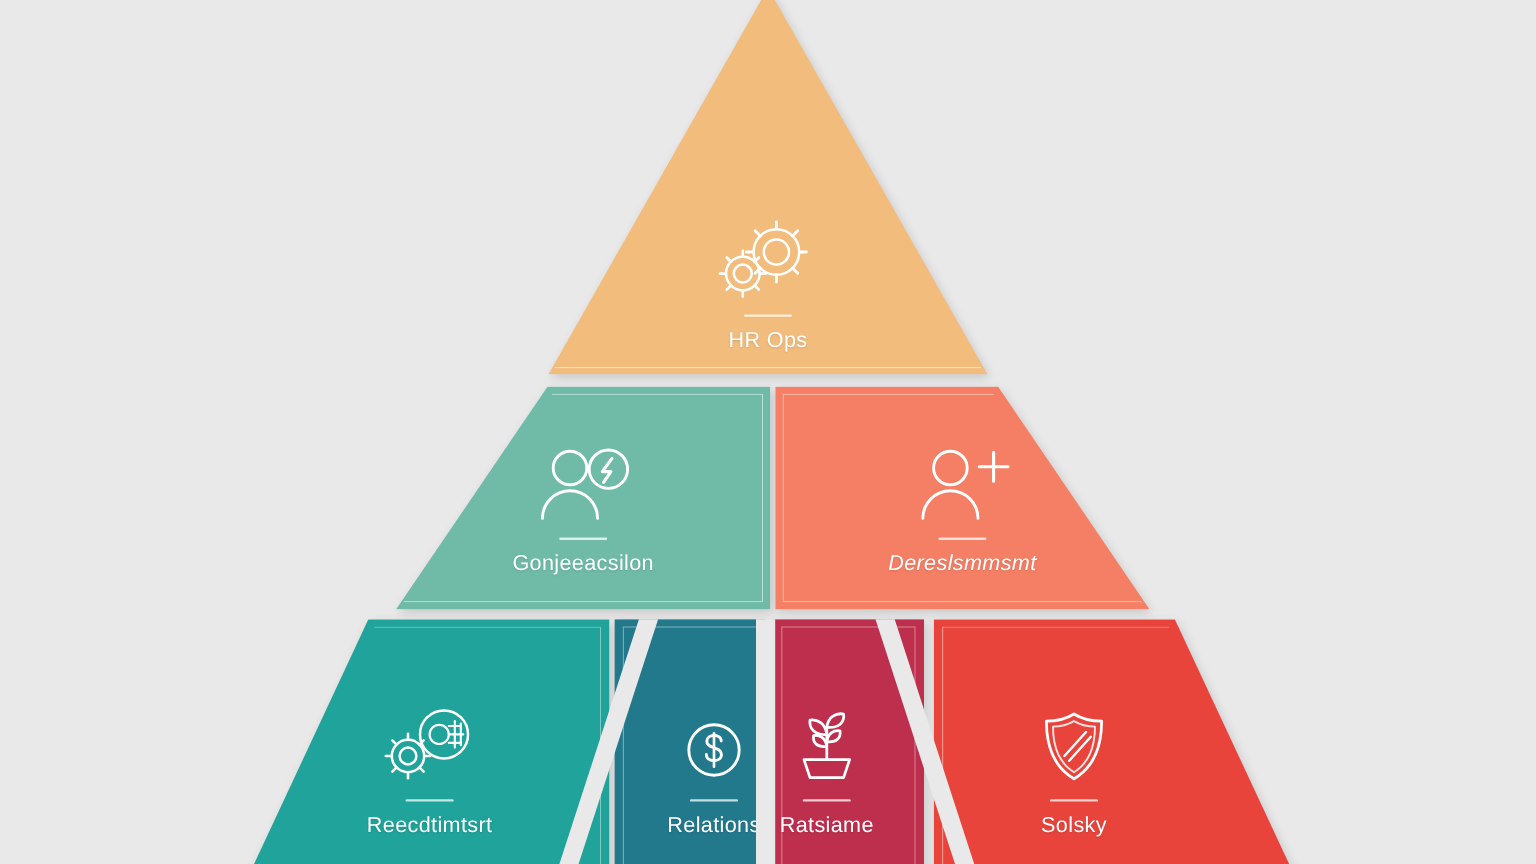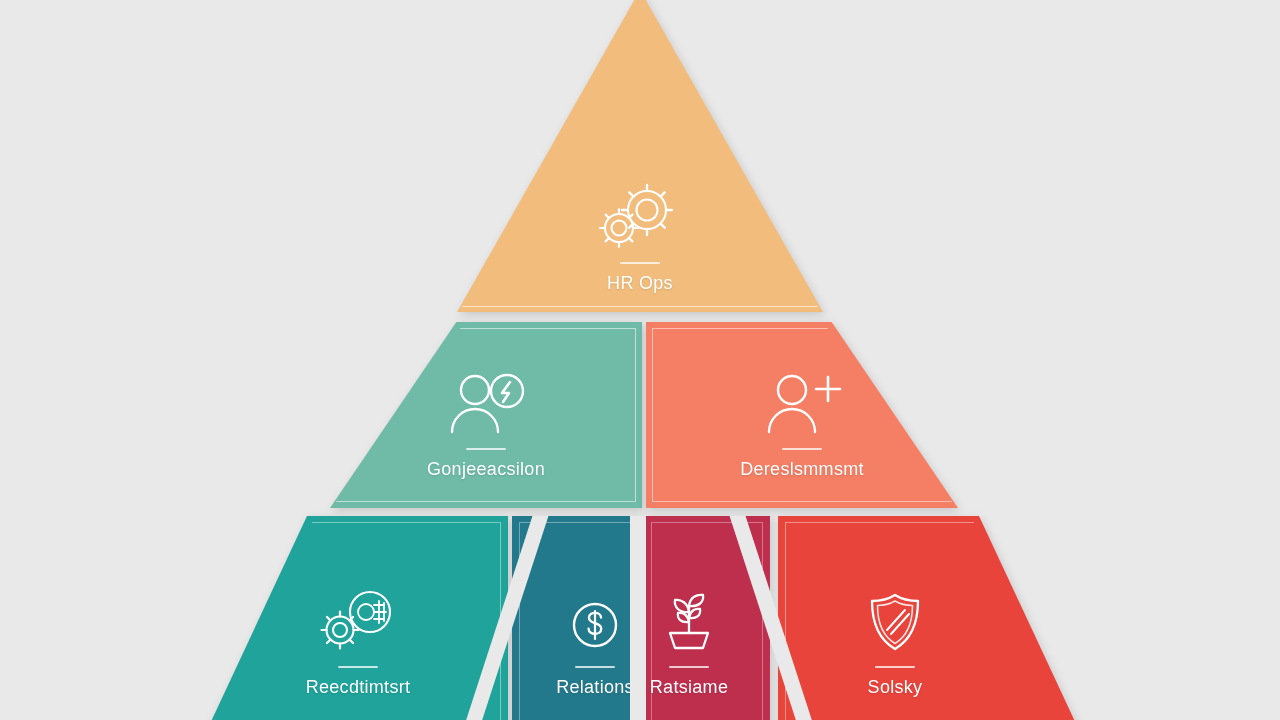--- a/index.html
+++ b/index.html
@@ -119,20 +119,21 @@
   #t2-left .outline::before {
     content: "";
     position: absolute;
     left: 6px; right: 6px; top: 6px; bottom: 6px;
     border: 1.3px solid rgba(255,255,255,0.55);
     clip-path: polygon(41.5% 0%, 100% 0%, 100% 100%, 0% 100%);
   }
   #t2-right {
     left: 646px;
     width: 312px;
+    font-style: italic;
   }
   #t2-right .face, #t2-right .outline {
     clip-path: polygon(0% 0%, 59.5% 0%, 100% 100%, 0% 100%);
   }
   #t2-right .face { background: #f47f65; }
   #t2-right .outline::before {
     content: "";
     position: absolute;
     left: 6px; right: 6px; top: 6px; bottom: 6px;
     border: 1.3px solid rgba(255,255,255,0.5);

